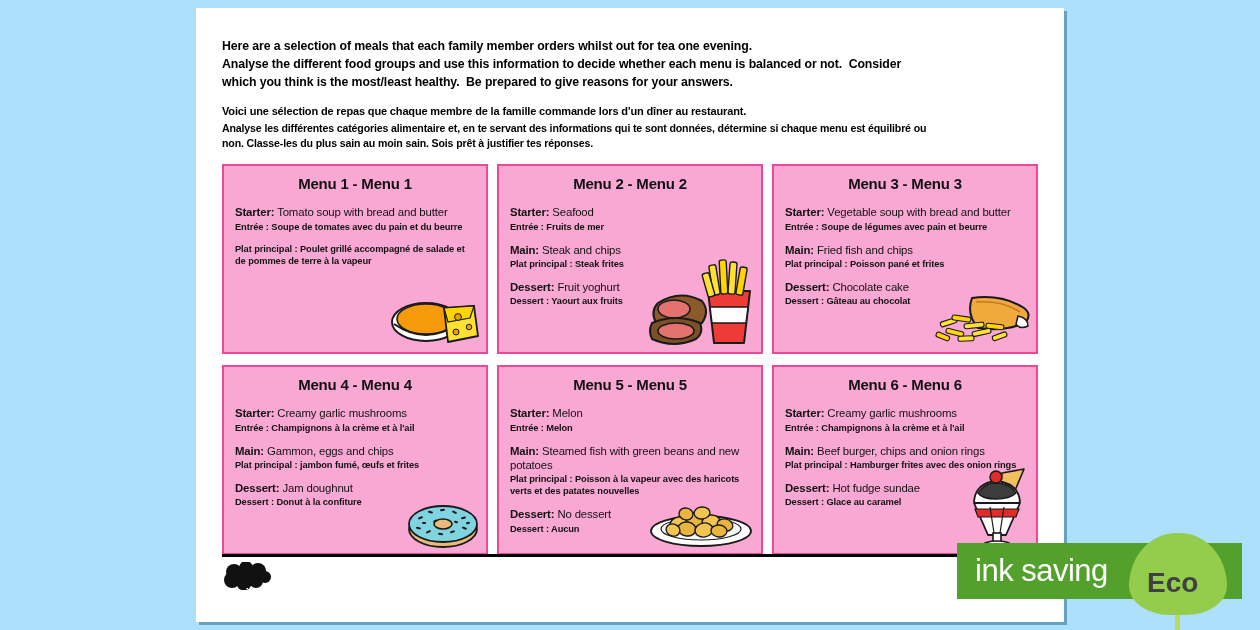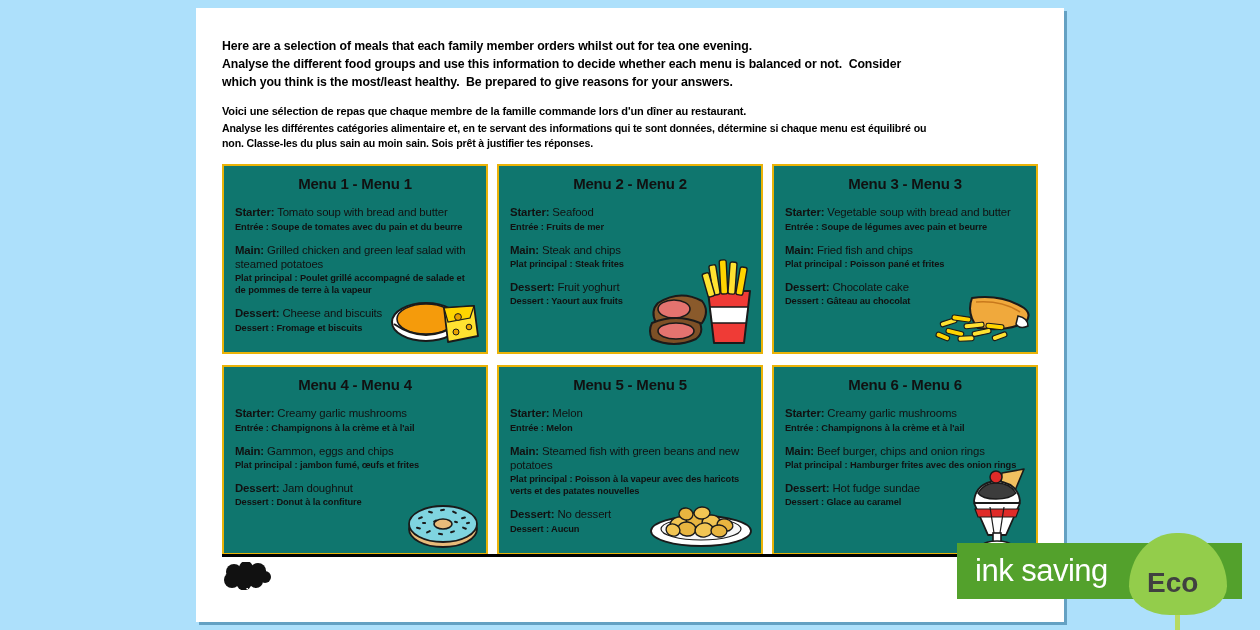--- a/index.html
+++ b/index.html
@@ -51,25 +51,25 @@
   
   #menu-grid {
     margin-top: 13px;
     display: grid;
     grid-template-columns: repeat(3, 1fr);
     grid-template-rows: 190px 190px;
     column-gap: 9px;
     row-gap: 11px;
   }
   .menu-card {
-    border: 2px solid #eab308;
+    border: 2px solid #ec4899;
     position: relative;
     box-sizing: border-box;
     padding: 9px 11px 16px 11px;
-    background: #0f766e;
+    background: #f9a8d4;
     overflow: hidden;
   }
   .menu-title {
     text-align: center;
     font-size: 15px;
     font-weight: bold;
     color: #111;
     letter-spacing: -0.2px;
     margin-bottom: 13px;
   }
@@ -203,26 +203,21 @@
 
   <div id="menu-grid">
 
     <div class="menu-card">
       <div class="menu-title">Menu 1 - Menu 1</div>
       <div class="course">
         <div class="en"><b>Starter:</b> <span>Tomato soup with bread and butter</span></div>
         <div class="fr"><span class="lbl">Entrée :</span> <span>Soupe de tomates avec du pain et du beurre</span></div>
       </div>
       <div class="course">
-        <div class="en"><b>Main:</b> <span>Grilled chicken and green leaf salad with steamed potatoes</span></div>
         <div class="fr"><span class="lbl">Plat principal :</span> <span>Poulet grillé accompagné de salade et de pommes de terre à la vapeur</span></div>
-      </div>
-      <div class="course">
-        <div class="en"><b>Dessert:</b> <span>Cheese and biscuits</span></div>
-        <div class="fr"><span class="lbl">Dessert :</span> <span>Fromage et biscuits</span></div>
       </div>
 
       <svg class="food-art" style="right:4px; bottom:4px;" width="96" height="56" viewBox="0 0 96 56">
         <ellipse cx="40" cy="30" rx="34" ry="19" fill="#fff" stroke="#1a1a1a" stroke-width="2"></ellipse>
         <ellipse cx="40" cy="27" rx="29" ry="15" fill="#f59b0b" stroke="#1a1a1a" stroke-width="1.6"></ellipse>
         <path d="M8 32 q32 22 64 0" fill="none" stroke="#1a1a1a" stroke-width="2"></path>
         <path d="M58 16 L88 14 L92 44 L62 50 Z" fill="#ffe231" stroke="#1a1a1a" stroke-width="1.8" stroke-linejoin="round"></path>
         <path d="M58 16 L88 14 L84 26 L62 30 Z" fill="#ffd400" stroke="#1a1a1a" stroke-width="1.2"></path>
         <circle cx="72" cy="25" r="3.4" fill="#e8a200" stroke="#1a1a1a" stroke-width="1"></circle>
         <circle cx="83" cy="35" r="2.8" fill="#e8a200" stroke="#1a1a1a" stroke-width="1"></circle>

